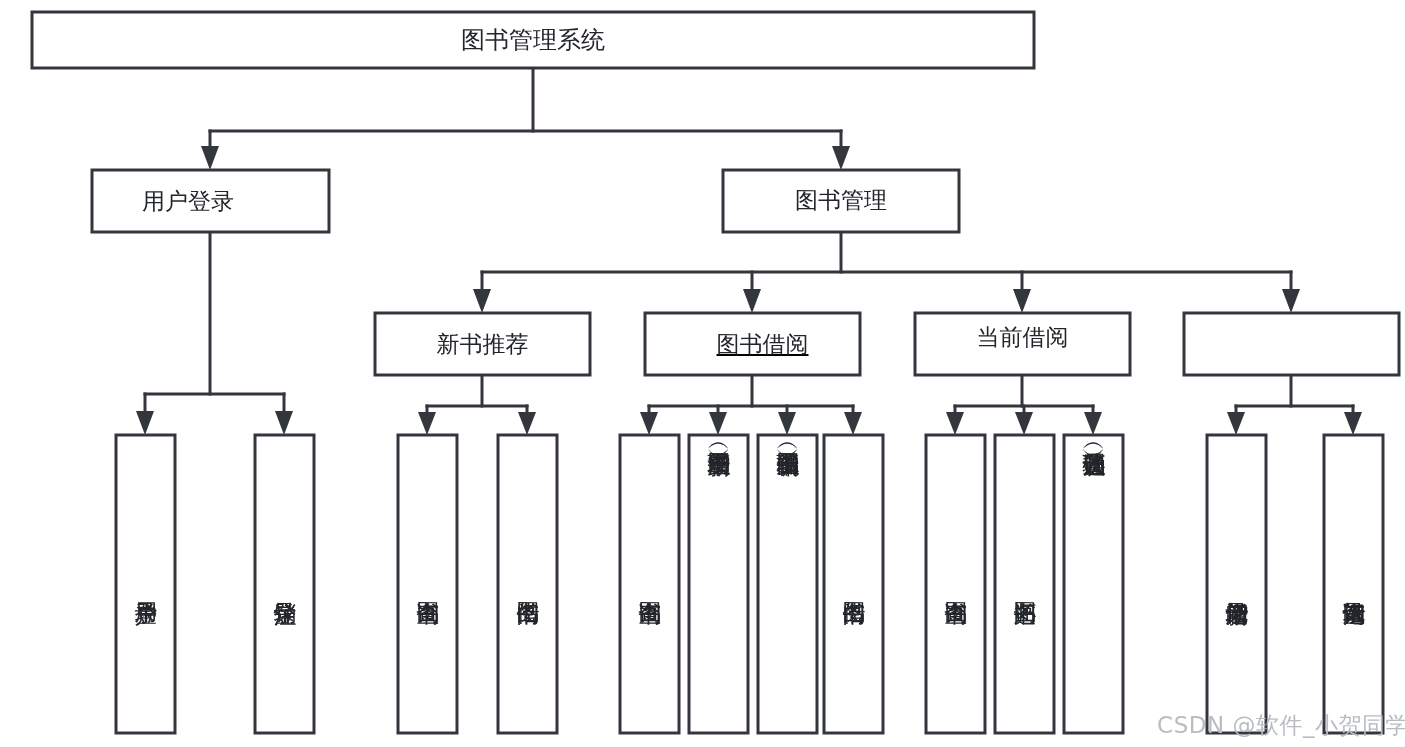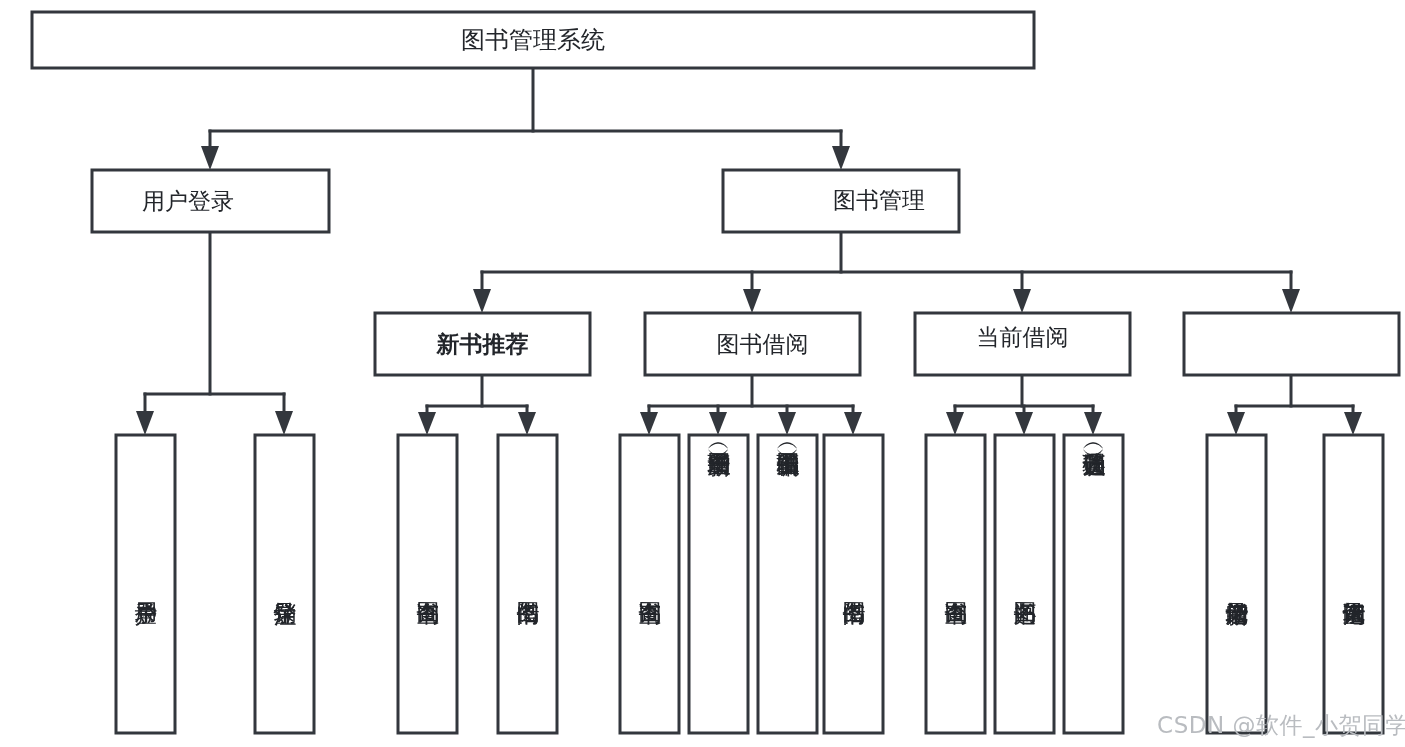--- a/index.html
+++ b/index.html
@@ -188,28 +188,28 @@
     <rect class="node-box" x="1312" y="435" width="59" height="298"></rect>
   </svg>
 
   <div class="hlabel-wrap title-label" style="left:20px; top:12px; width:1002px; height:56px;">
     <span>图书管理系统</span>
   </div>
 
   <div class="hlabel-wrap" style="left:80px; top:170px; width:192px; height:62px;">
     <span>用户登录</span>
   </div>
-  <div class="hlabel-wrap" style="left:711px; top:170px; width:236px; height:61px;padding-left:38px;">
+  <div class="hlabel-wrap" style="left:711px; top:170px; width:236px; height:61px;">
     <span>图书管理</span>
   </div>
 
-  <div class="hlabel-wrap" style="left:363px; top:313px; width:215px; height:62px;font-weight:bold;">
+  <div class="hlabel-wrap" style="left:363px; top:313px; width:215px; height:62px;">
     <span>新书推荐</span>
   </div>
-  <div class="hlabel-wrap" style="left:633px; top:313px; width:235px; height:62px;">
+  <div class="hlabel-wrap" style="left:633px; top:313px; width:235px; height:62px;text-decoration:underline;">
     <span>图书借阅</span>
   </div>
   <div class="hlabel-wrap" style="left:903px; top:313px; width:215px; height:48px;">
     <span>当前借阅</span>
   </div>
 
   <div class="vlabel-wrap" style="left:104px; top:435px; width:59px; height:298px;">
     <span>用户登录</span>
   </div>
   <div class="vlabel-wrap" style="left:243px; top:435px; width:59px; height:298px;">

